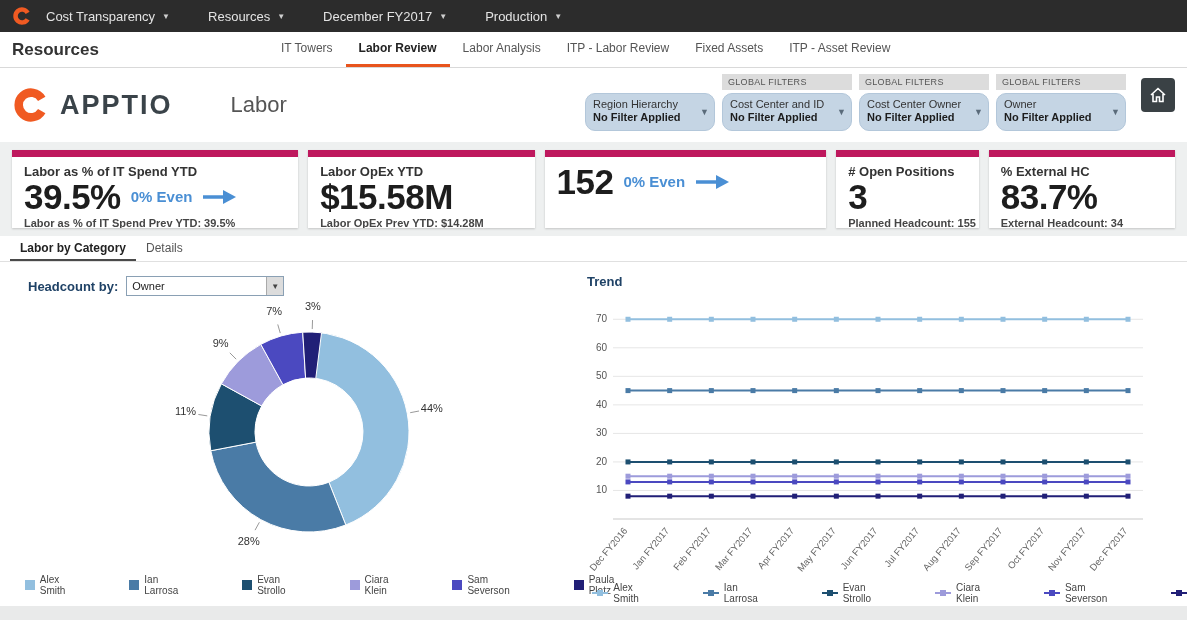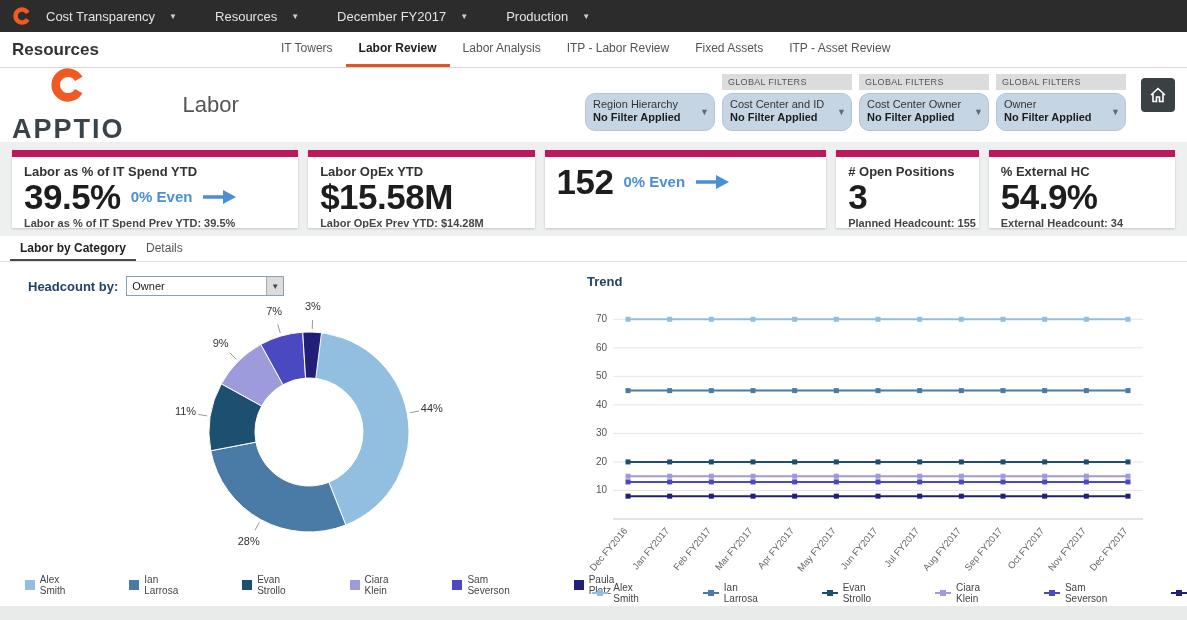--- a/index.html
+++ b/index.html
@@ -3,33 +3,33 @@
 <meta charset="utf-8">
 <style>
   * { margin:0; padding:0; box-sizing:border-box; }
   html,body { width:1187px; height:620px; font-family:"Liberation Sans", sans-serif; background:#e9eaea; overflow:hidden; }
   .page { width:1187px; height:620px; display:flex; flex-direction:column; }
 
   
   .topnav { height:32px; background:#2c2c2c; display:flex; align-items:center; padding:0 12px; flex:none; }
   .topnav .logo { width:20px; height:20px; margin-right:14px; flex:none; }
   .nav-items { display:flex; gap:38px; }
-  .nav-item { color:#e3e3e3; font-size:13px; display:flex; gap:14px; align-items:center; cursor:pointer; }
+  .nav-item { color:#e3e3e3; font-size:13px; display:flex; gap:7px; align-items:center; cursor:pointer; }
   .nav-caret { font-size:8px; color:#cfcfcf; }
 
   
   .resbar { height:36px; background:#fff; border-bottom:1px solid #d9d9d9; display:flex; align-items:stretch; flex:none; }
   .resbar .title { font-size:17px; font-weight:bold; color:#333; align-self:center; padding-left:12px; width:268px; flex:none; }
   .res-tabs { display:flex; }
   .res-tab { font-size:12px; color:#555; padding:0 13px; display:flex; align-items:center; border-bottom:3px solid transparent; cursor:pointer; white-space:nowrap; }
   .res-tab.active { color:#222; font-weight:bold; border-bottom-color:#e8541d; }
 
   
   .header { height:74px; background:#fff; flex:none; display:flex; align-items:center; padding:0 12px; position:relative; }
-  .brand { display:flex; align-items:center; gap:10px;flex-direction:column; }
+  .brand { display:flex; align-items:center; gap:10px; }
   .brand-mark { width:38px; height:38px; }
   .brand-text { font-size:27px; font-weight:bold; color:#3a4349; letter-spacing:2px; }
   .page-title { font-size:22px; color:#555; margin-left:58px; }
   .filters { position:absolute; right:12px; top:6px; display:flex; align-items:flex-end; gap:7px; }
   .filter-group { display:flex; flex-direction:column; }
   .gf-label { background:#dcdcdc; color:#555; font-size:9px; padding:3px 6px; margin-bottom:3px; letter-spacing:.3px; }
   .filter-box { width:130px; height:38px; background:#c5d5e4; border:1px solid #b3c7da; padding:4px 18px 4px 7px; position:relative; cursor:pointer; border-radius:10px; }
   .filter-name { font-size:11px; color:#333; margin-bottom:1px; white-space:nowrap; overflow:hidden; }
   .filter-value { font-size:11px; font-weight:bold; color:#1c1c1c; white-space:nowrap; overflow:hidden; }
   .filter-caret { position:absolute; right:5px; top:50%; transform:translateY(-50%); font-size:9px; color:#5a6b7a; }
@@ -192,21 +192,21 @@
     <div class="kpi-card w4">
       <div class="kpi-title"># Open Positions</div>
       <div class="kpi-value-row">
         <span class="kpi-value">3</span>
       </div>
       <div class="kpi-sub">Planned Headcount: 155</div>
     </div>
     <div class="kpi-card w5">
       <div class="kpi-title">% External HC</div>
       <div class="kpi-value-row">
-        <span class="kpi-value">54.9%</span>
+        <span class="kpi-value">83.7%</span>
       </div>
       <div class="kpi-sub">External Headcount: 34</div>
     </div>
   </div>
 
   <div class="content-tabs">
     <div class="ctab active">Labor by Category</div>
     <div class="ctab">Details</div>
   </div>
 

